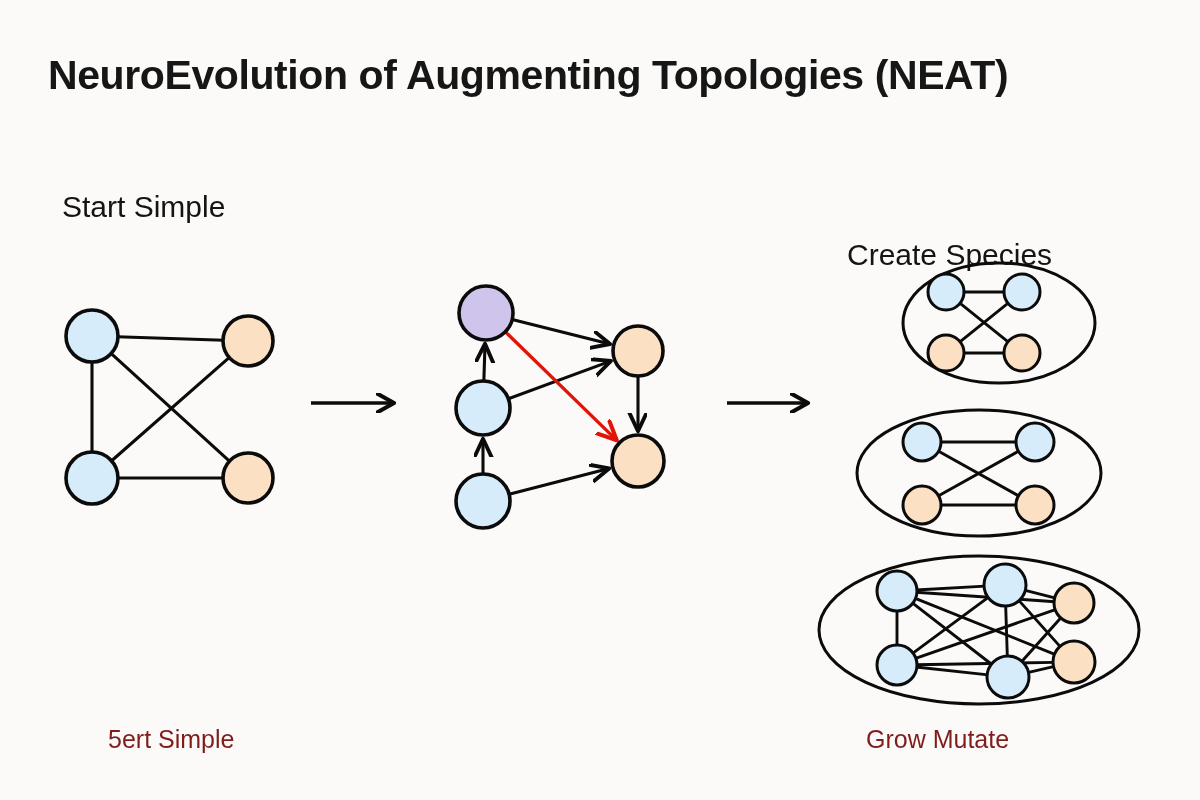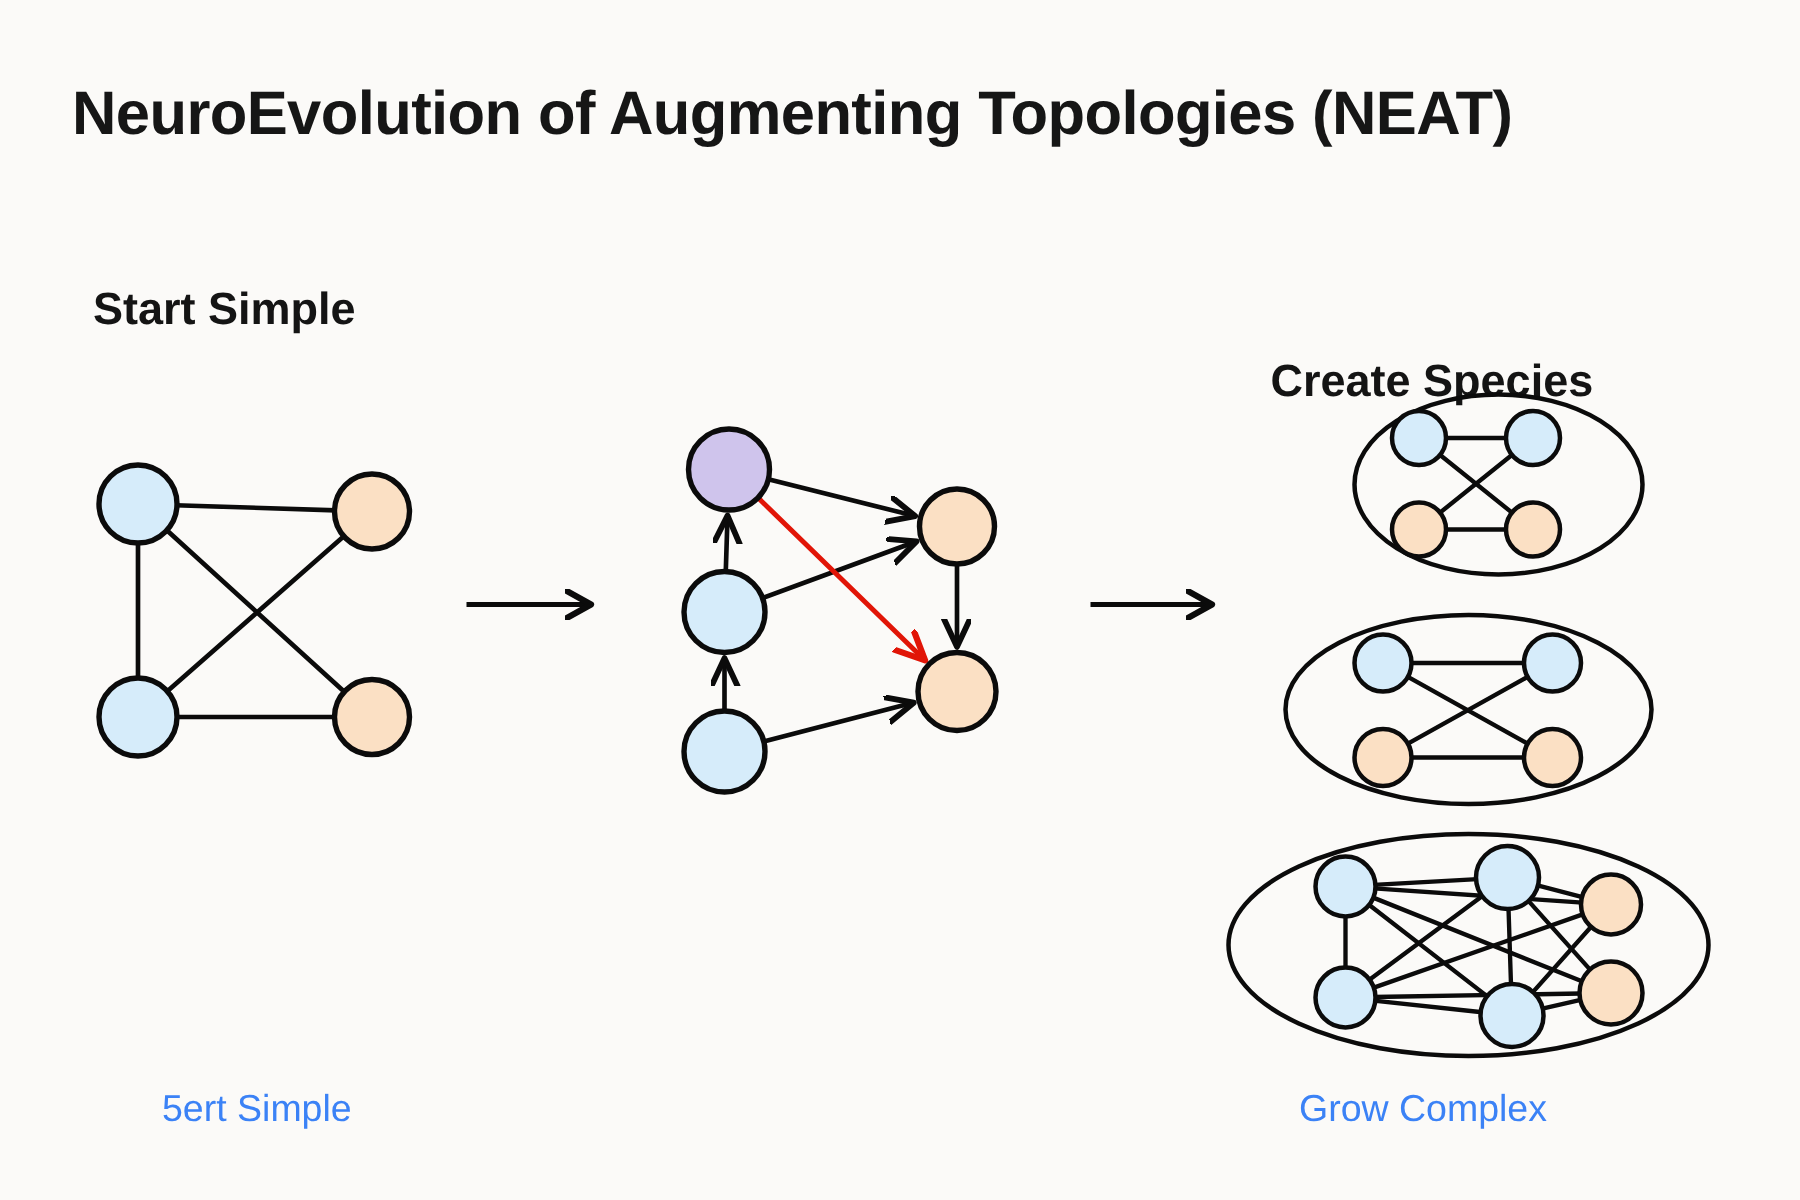--- a/index.html
+++ b/index.html
@@ -29,29 +29,29 @@
     top: 52px;
     font-size: 41px;
     font-weight: 700;
     letter-spacing: -0.4px;
     color: #161616;
     white-space: nowrap;
   }
   .stage-heading {
     position: absolute;
     font-size: 30px;
-    font-weight: 700;
+    font-weight: 400;
     color: #141414;
     white-space: nowrap;
   }
   .caption {
     position: absolute;
     font-size: 25px;
     font-weight: 400;
-    color: #3b82f6;
+    color: #7f1d1d;
     white-space: nowrap;
   }
   svg.layer {
     position: absolute;
     left: 0;
     top: 0;
     width: 1200px;
     height: 800px;
     pointer-events: none;
   }
@@ -92,21 +92,21 @@
 <body style="background: rgb(251, 250, 248);">
 
 <div id="canvas">
 
   <div class="diagram-title">NeuroEvolution of Augmenting Topologies (NEAT)</div>
 
   <div class="stage-heading" id="heading-0" style="left: 62px; top: 190px;">Start Simple</div>
   <div class="stage-heading" id="heading-2" style="left: 847px; top: 190px; margin-top: 48px;">Create Species</div>
 
   <div class="caption" id="caption-0" style="left: 108px; top: 725px;">5ert Simple</div>
-  <div class="caption" id="caption-2" style="left: 866px; top: 725px;">Grow Complex</div>
+  <div class="caption" id="caption-2" style="left: 866px; top: 725px;">Grow Mutate</div>
 
   <svg class="layer" id="gfx" viewBox="0 0 1200 800">
     <defs>
       <marker id="arrowhead-black" markerWidth="7" markerHeight="7" refX="5.6" refY="3" orient="auto" markerUnits="strokeWidth">
         <path d="M0,0.2 L6,3 L0,5.8" fill="none" stroke="#0b0b0b" stroke-width="1.25" stroke-linecap="round" stroke-linejoin="round"></path>
       </marker>
       <marker id="arrowhead-red" markerWidth="7" markerHeight="7" refX="5.6" refY="3" orient="auto" markerUnits="strokeWidth">
         <path d="M0,0.2 L6,3 L0,5.8" fill="none" stroke="#e11507" stroke-width="1.25" stroke-linecap="round" stroke-linejoin="round"></path>
       </marker>
       <marker id="arrowhead-flow" markerWidth="6" markerHeight="6" refX="4.6" refY="3" orient="auto" markerUnits="strokeWidth">

